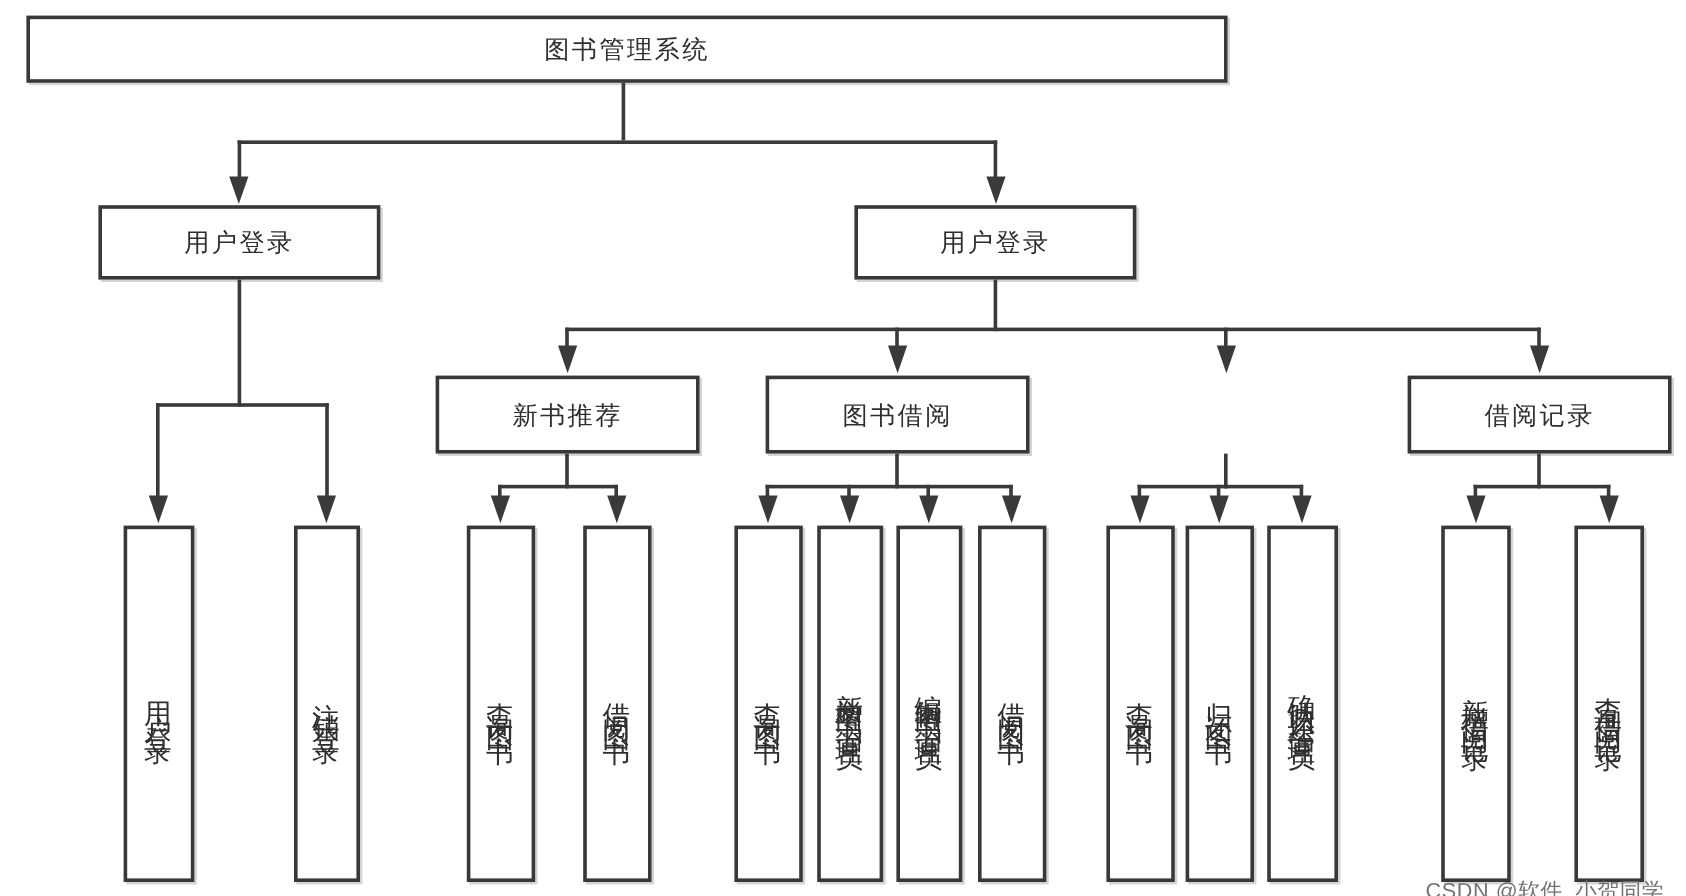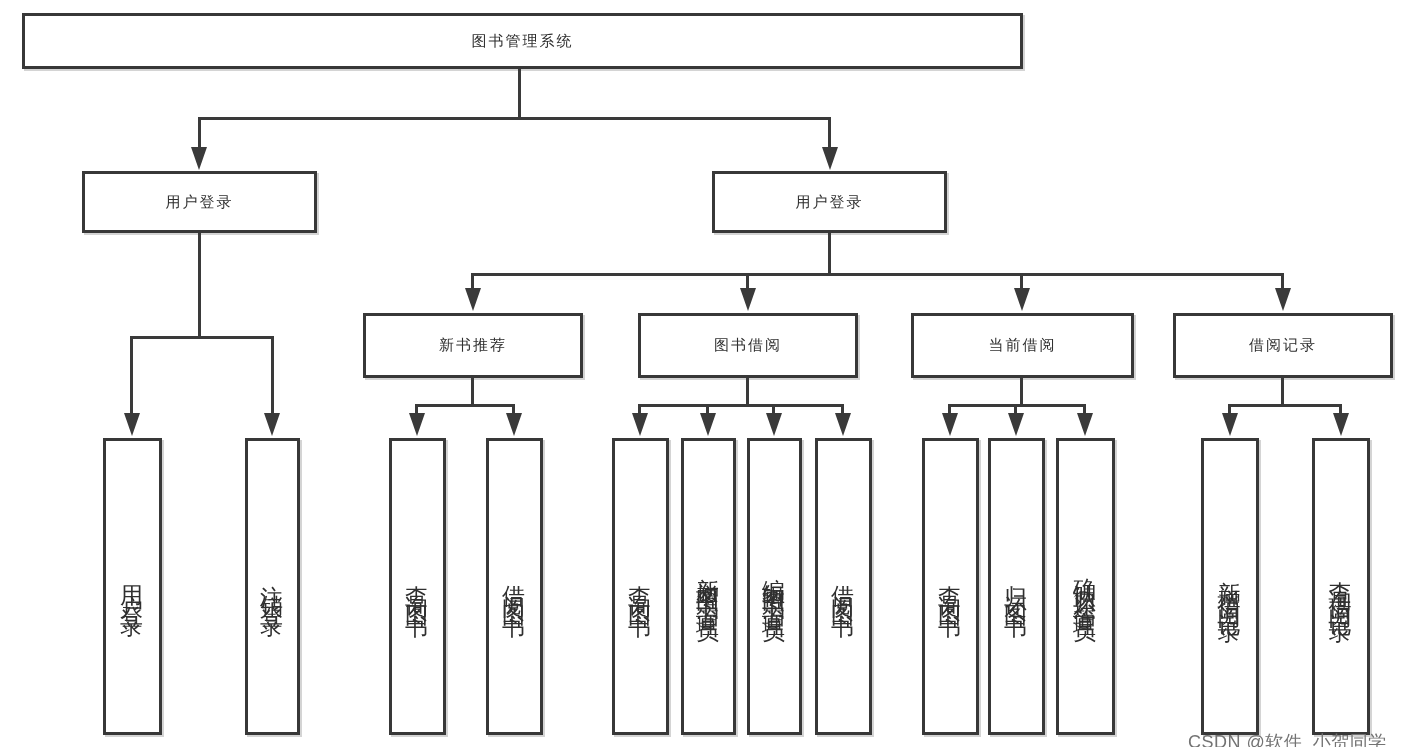--- a/index.html
+++ b/index.html
@@ -5,21 +5,21 @@
   html,body{margin:0;padding:0;background:#ffffff;}
   #stage{
     position:relative;width:1405px;height:747px;background:#ffffff;
     font-family:"Liberation Sans","DejaVu Sans",sans-serif;color:#2f2f2f;overflow:hidden;
   }
   .box{
     position:absolute;box-sizing:border-box;background:#ffffff;
     border:3px solid #383838;box-shadow:2px 2px 0 rgba(160,160,160,0.45);
     display:flex;align-items:center;justify-content:center;
   }
-  .hlabel{font-size:15px;letter-spacing:2px;white-space:nowrap;}
+  .hlabel{font-size:21px;letter-spacing:2px;white-space:nowrap;}
   .vlabel{
     writing-mode:vertical-rl;text-orientation:mixed;
     font-size:23px;white-space:nowrap;
   }
   .ls .vlabel{letter-spacing:10px;}   
   .lm .vlabel{letter-spacing:8px;}    
   .ll .vlabel{letter-spacing:6px;}    
   .vline,.hline{position:absolute;background:#3a3a3a;}
   .vline{width:3px;}
   .hline{height:3px;}
@@ -47,23 +47,20 @@
   </div>
   <div class="box" style="left:712px;top:171px;width:235px;height:62px">
     <span class="hlabel">用户登录</span>
   </div>
 
   <div class="box" style="left:363px;top:313px;width:220px;height:65px">
     <span class="hlabel">新书推荐</span>
   </div>
   <div class="box" style="left:638px;top:313px;width:220px;height:65px">
     <span class="hlabel">图书借阅</span>
-  </div>
-  <div class="box" style="left:911px;top:313px;width:223px;height:65px">
-    <span class="hlabel">当前借阅</span>
   </div>
   <div class="box" style="left:1173px;top:313px;width:220px;height:65px">
     <span class="hlabel">借阅记录</span>
   </div>
 
   <div class="box ls" style="left:103px;top:438px;width:59px;height:297px">
     <span class="vlabel">用户登录</span>
   </div>
   <div class="box ls" style="left:245px;top:438px;width:55px;height:297px">
     <span class="vlabel">注销登录</span>

